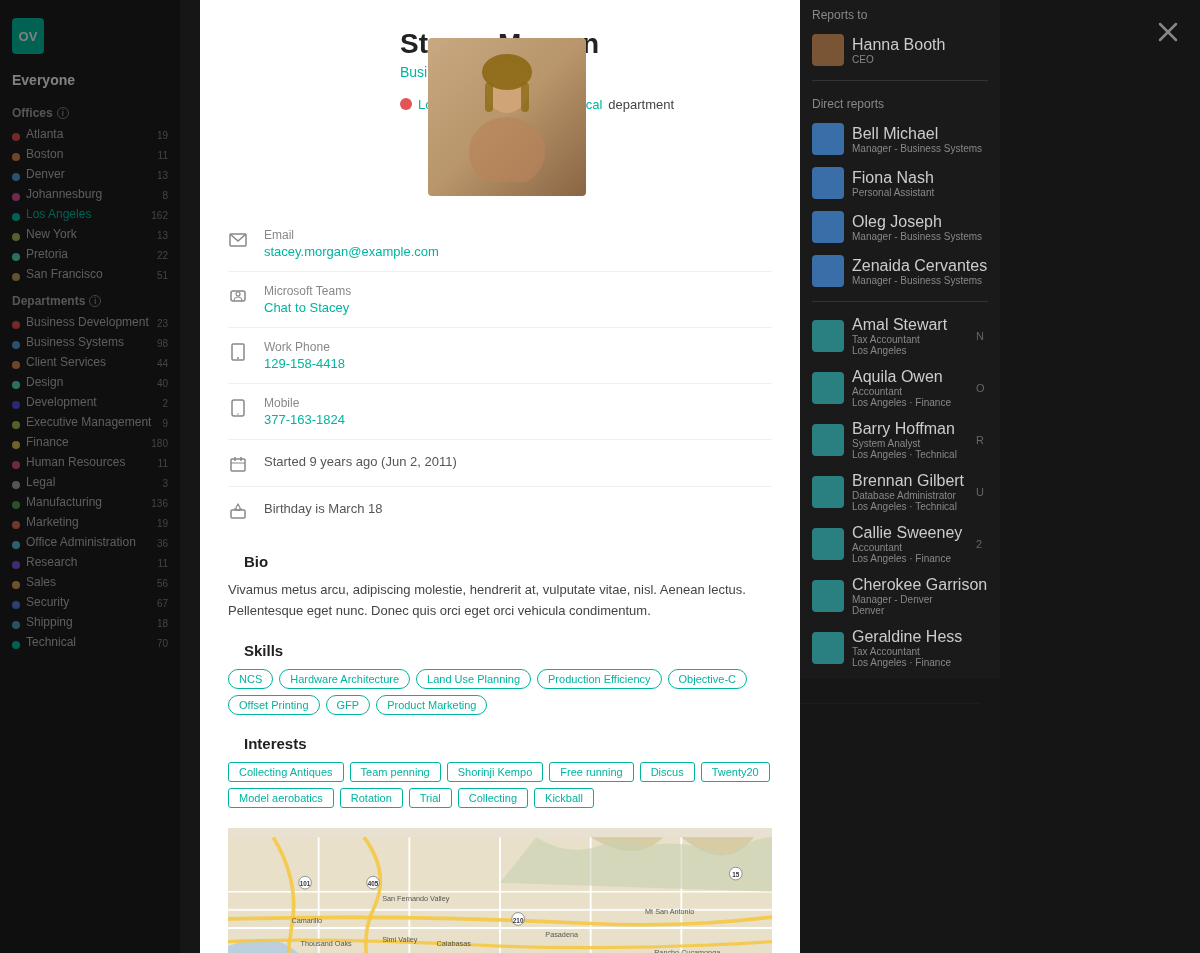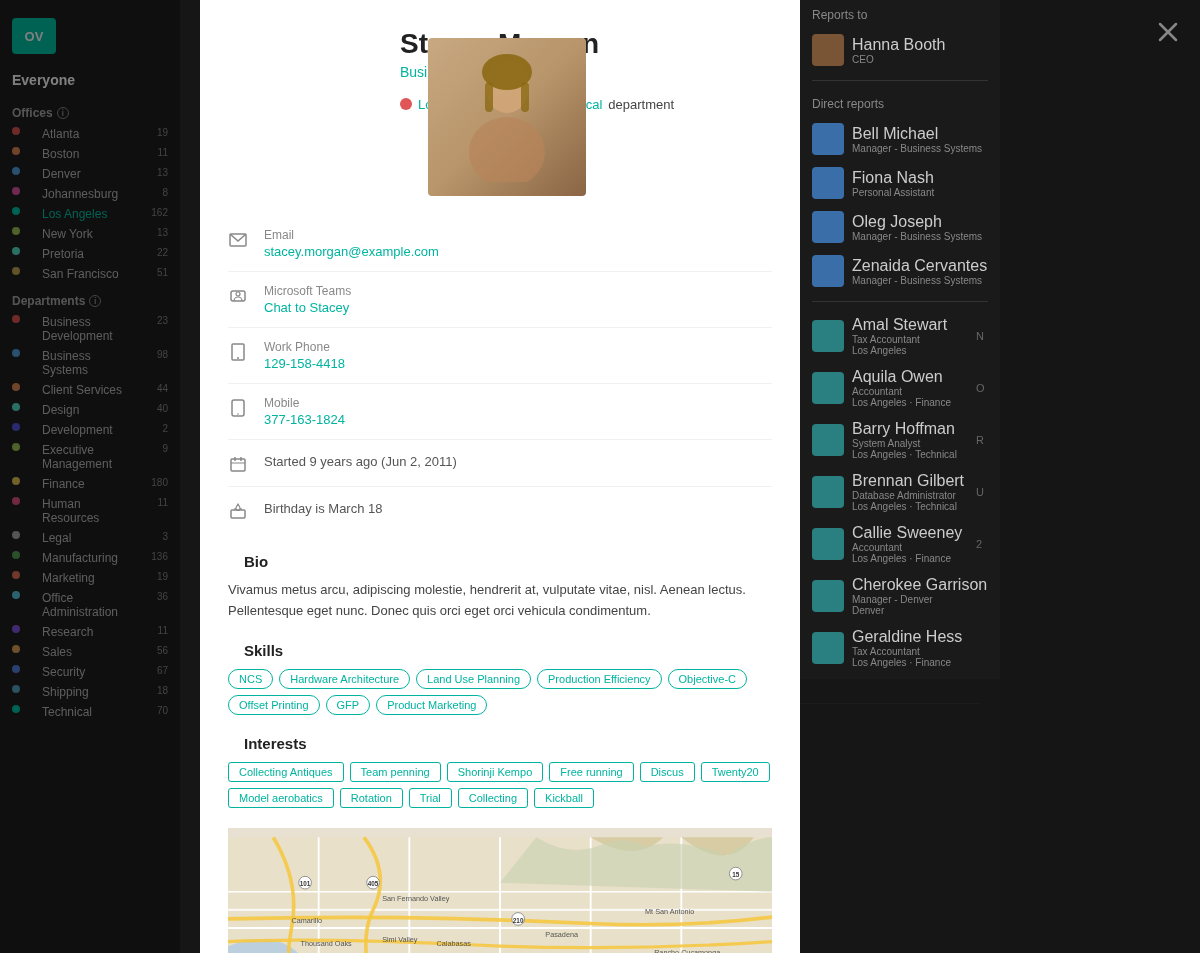--- a/index.html
+++ b/index.html
@@ -4,34 +4,34 @@
   <style>
     * { box-sizing: border-box; margin: 0; padding: 0; }
     body { font-family: -apple-system, BlinkMacSystemFont, 'Segoe UI', Arial, sans-serif; background: #2a2a2a; width: 1200px; height: 953px; overflow: hidden; position: relative; }
 
     
     .sidebar {
       position: absolute; left: 0; top: 0; width: 180px; height: 953px;
       background: #1e1e1e; color: #ccc; overflow-y: auto; padding: 10px 0;
     }
     .sidebar-logo {
-      width: 44px; height: 36px; background: #00c4a7; border-radius: 4px;
+      width: 32px; height: 36px; background: #00c4a7; border-radius: 4px;
       margin: 8px 12px 14px; display: flex; align-items: center; justify-content: center;
       color: white; font-weight: bold; font-size: 13px;
     }
     .sidebar-section-title {
       color: #fff; font-size: 14px; font-weight: 600; padding: 4px 12px 8px;
     }
     .sidebar-group-title {
       color: #aaa; font-size: 12px; font-weight: 600; padding: 10px 12px 4px;
       display: flex; align-items: center; gap: 4px;
     }
     .sidebar-item {
-      display: flex; align-items: flex-start; padding: 3px 12px;
-      font-size: 12px; color: #bbb; cursor: pointer; gap: 22px;
+      display: flex; align-items: flex-end; padding: 3px 12px;
+      font-size: 12px; color: #bbb; cursor: pointer; gap: 6px;
     }
     .sidebar-item.active { color: #00c4a7; }
     .sidebar-dot {
       width: 8px; height: 8px; border-radius: 50%; flex-shrink: 0;
     }
     .sidebar-count {
       margin-left: auto; font-size: 10px; color: #888;
     }
     .info-icon {
       width: 12px; height: 12px; border: 1px solid #888; border-radius: 50%;

